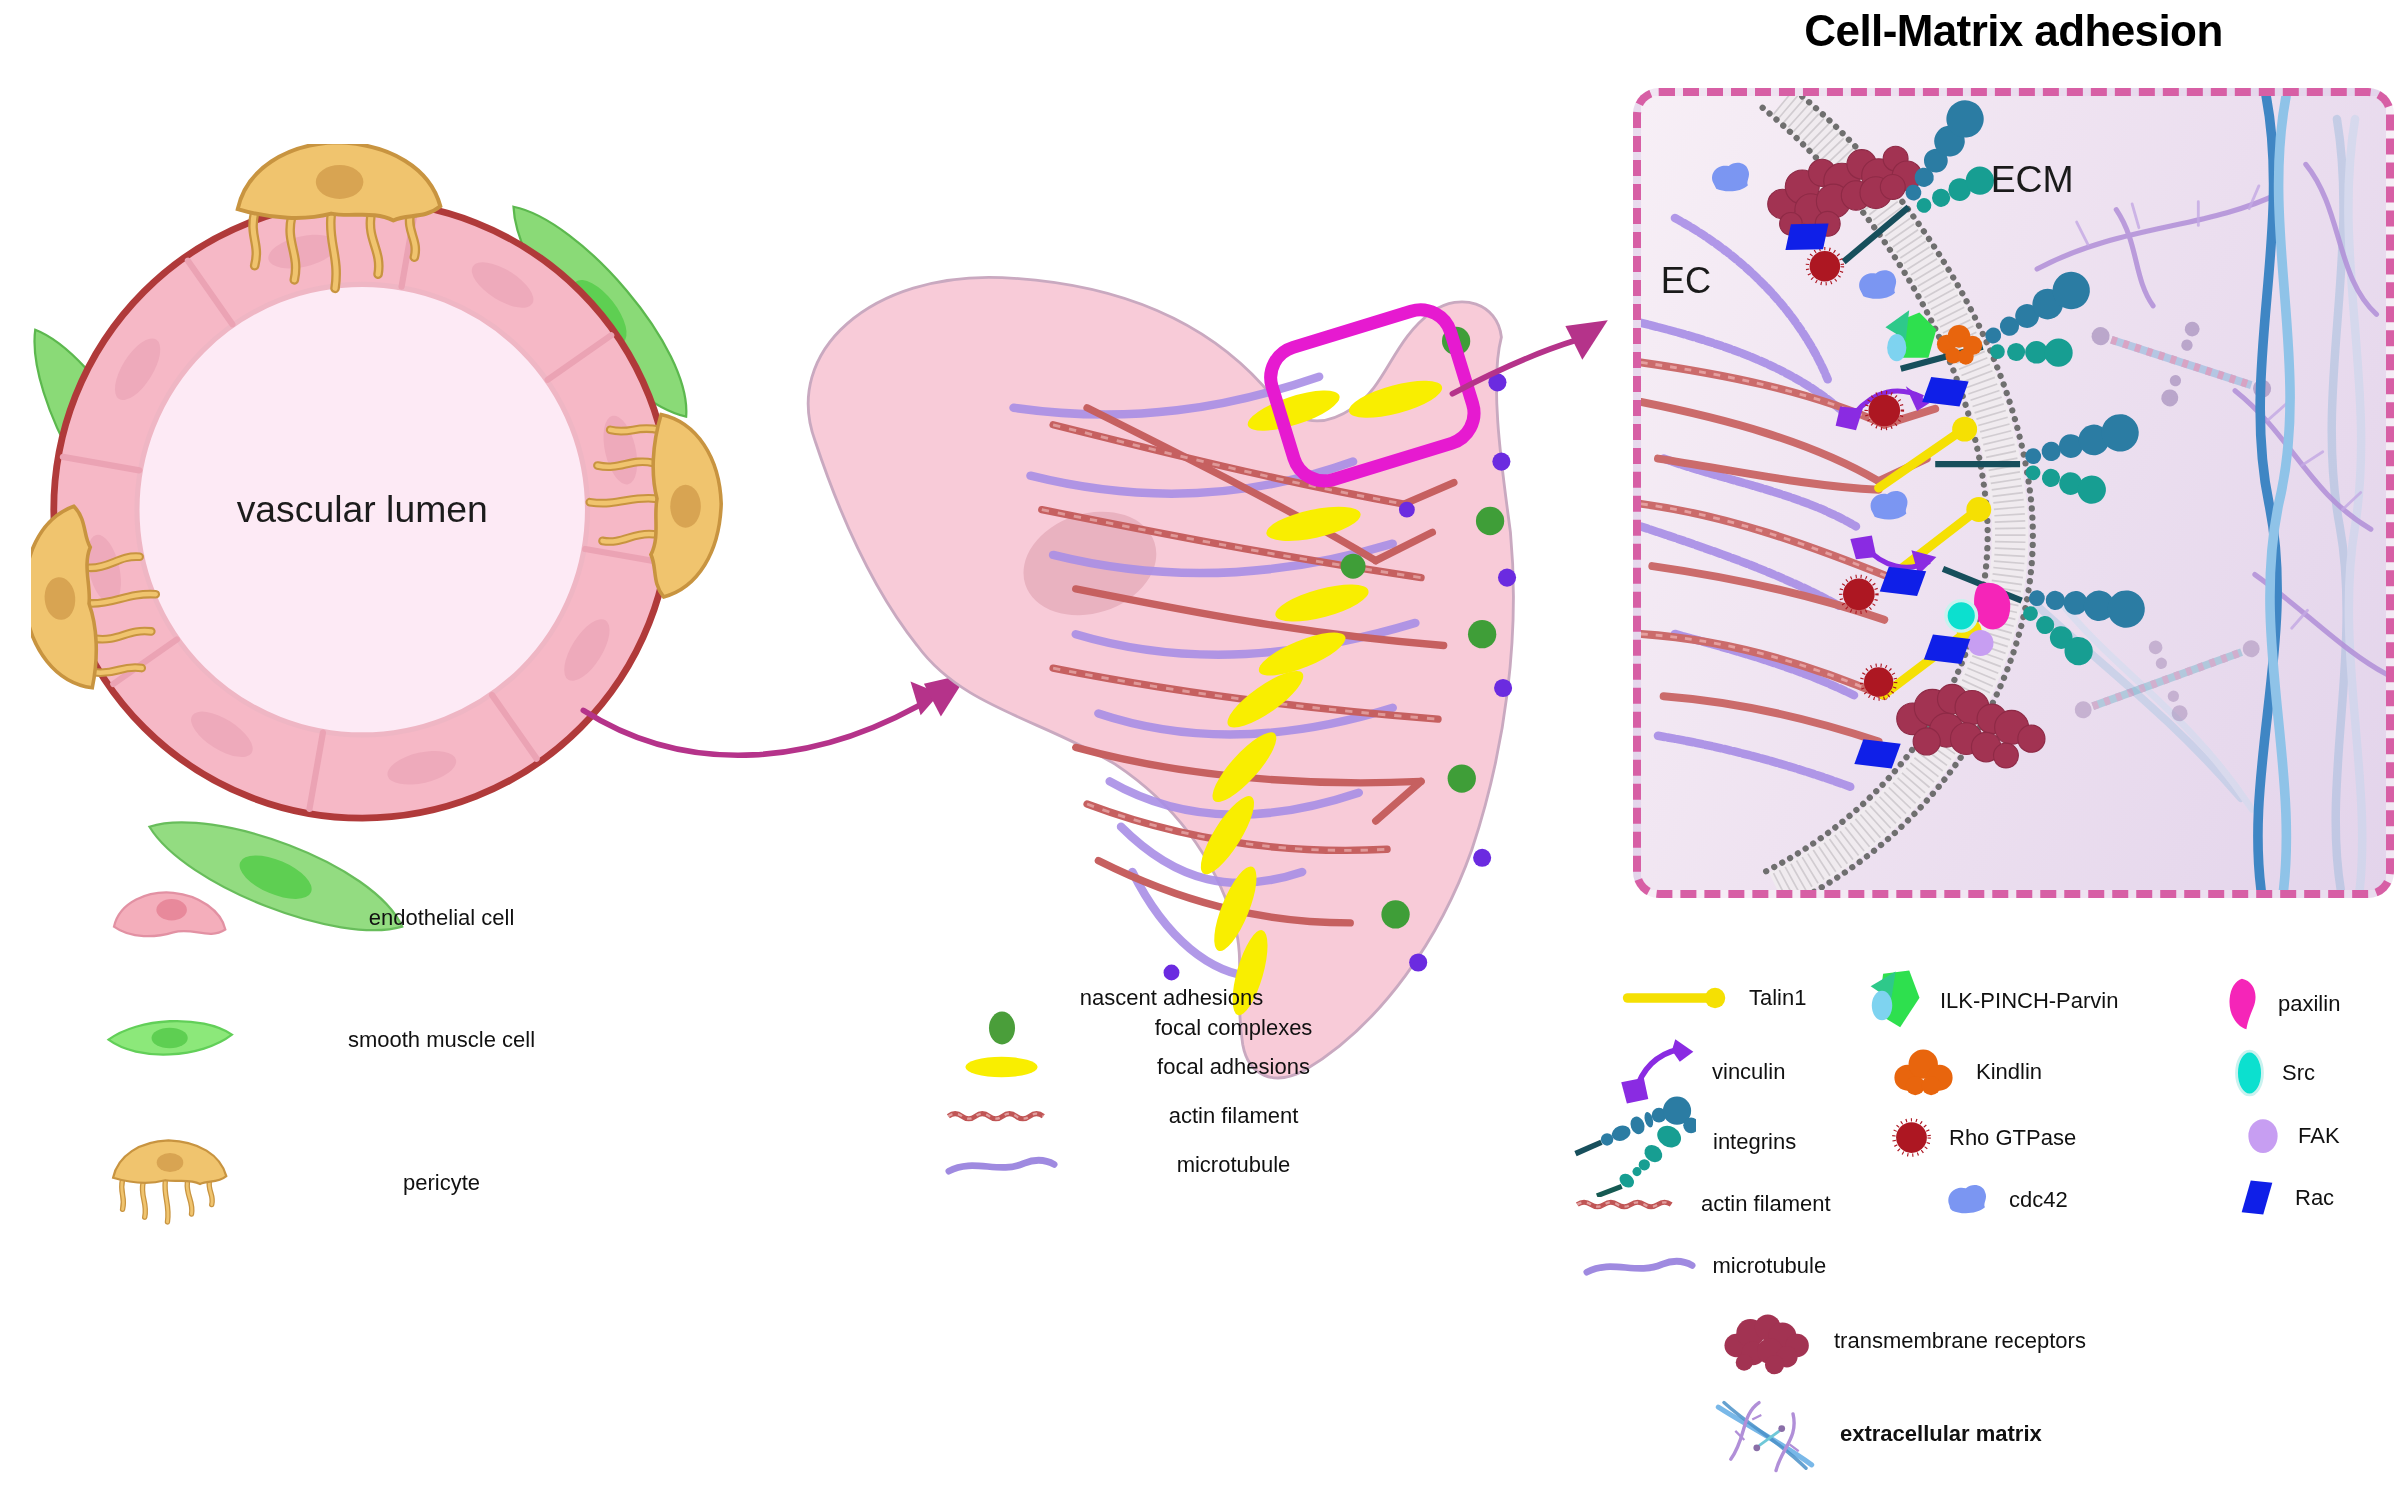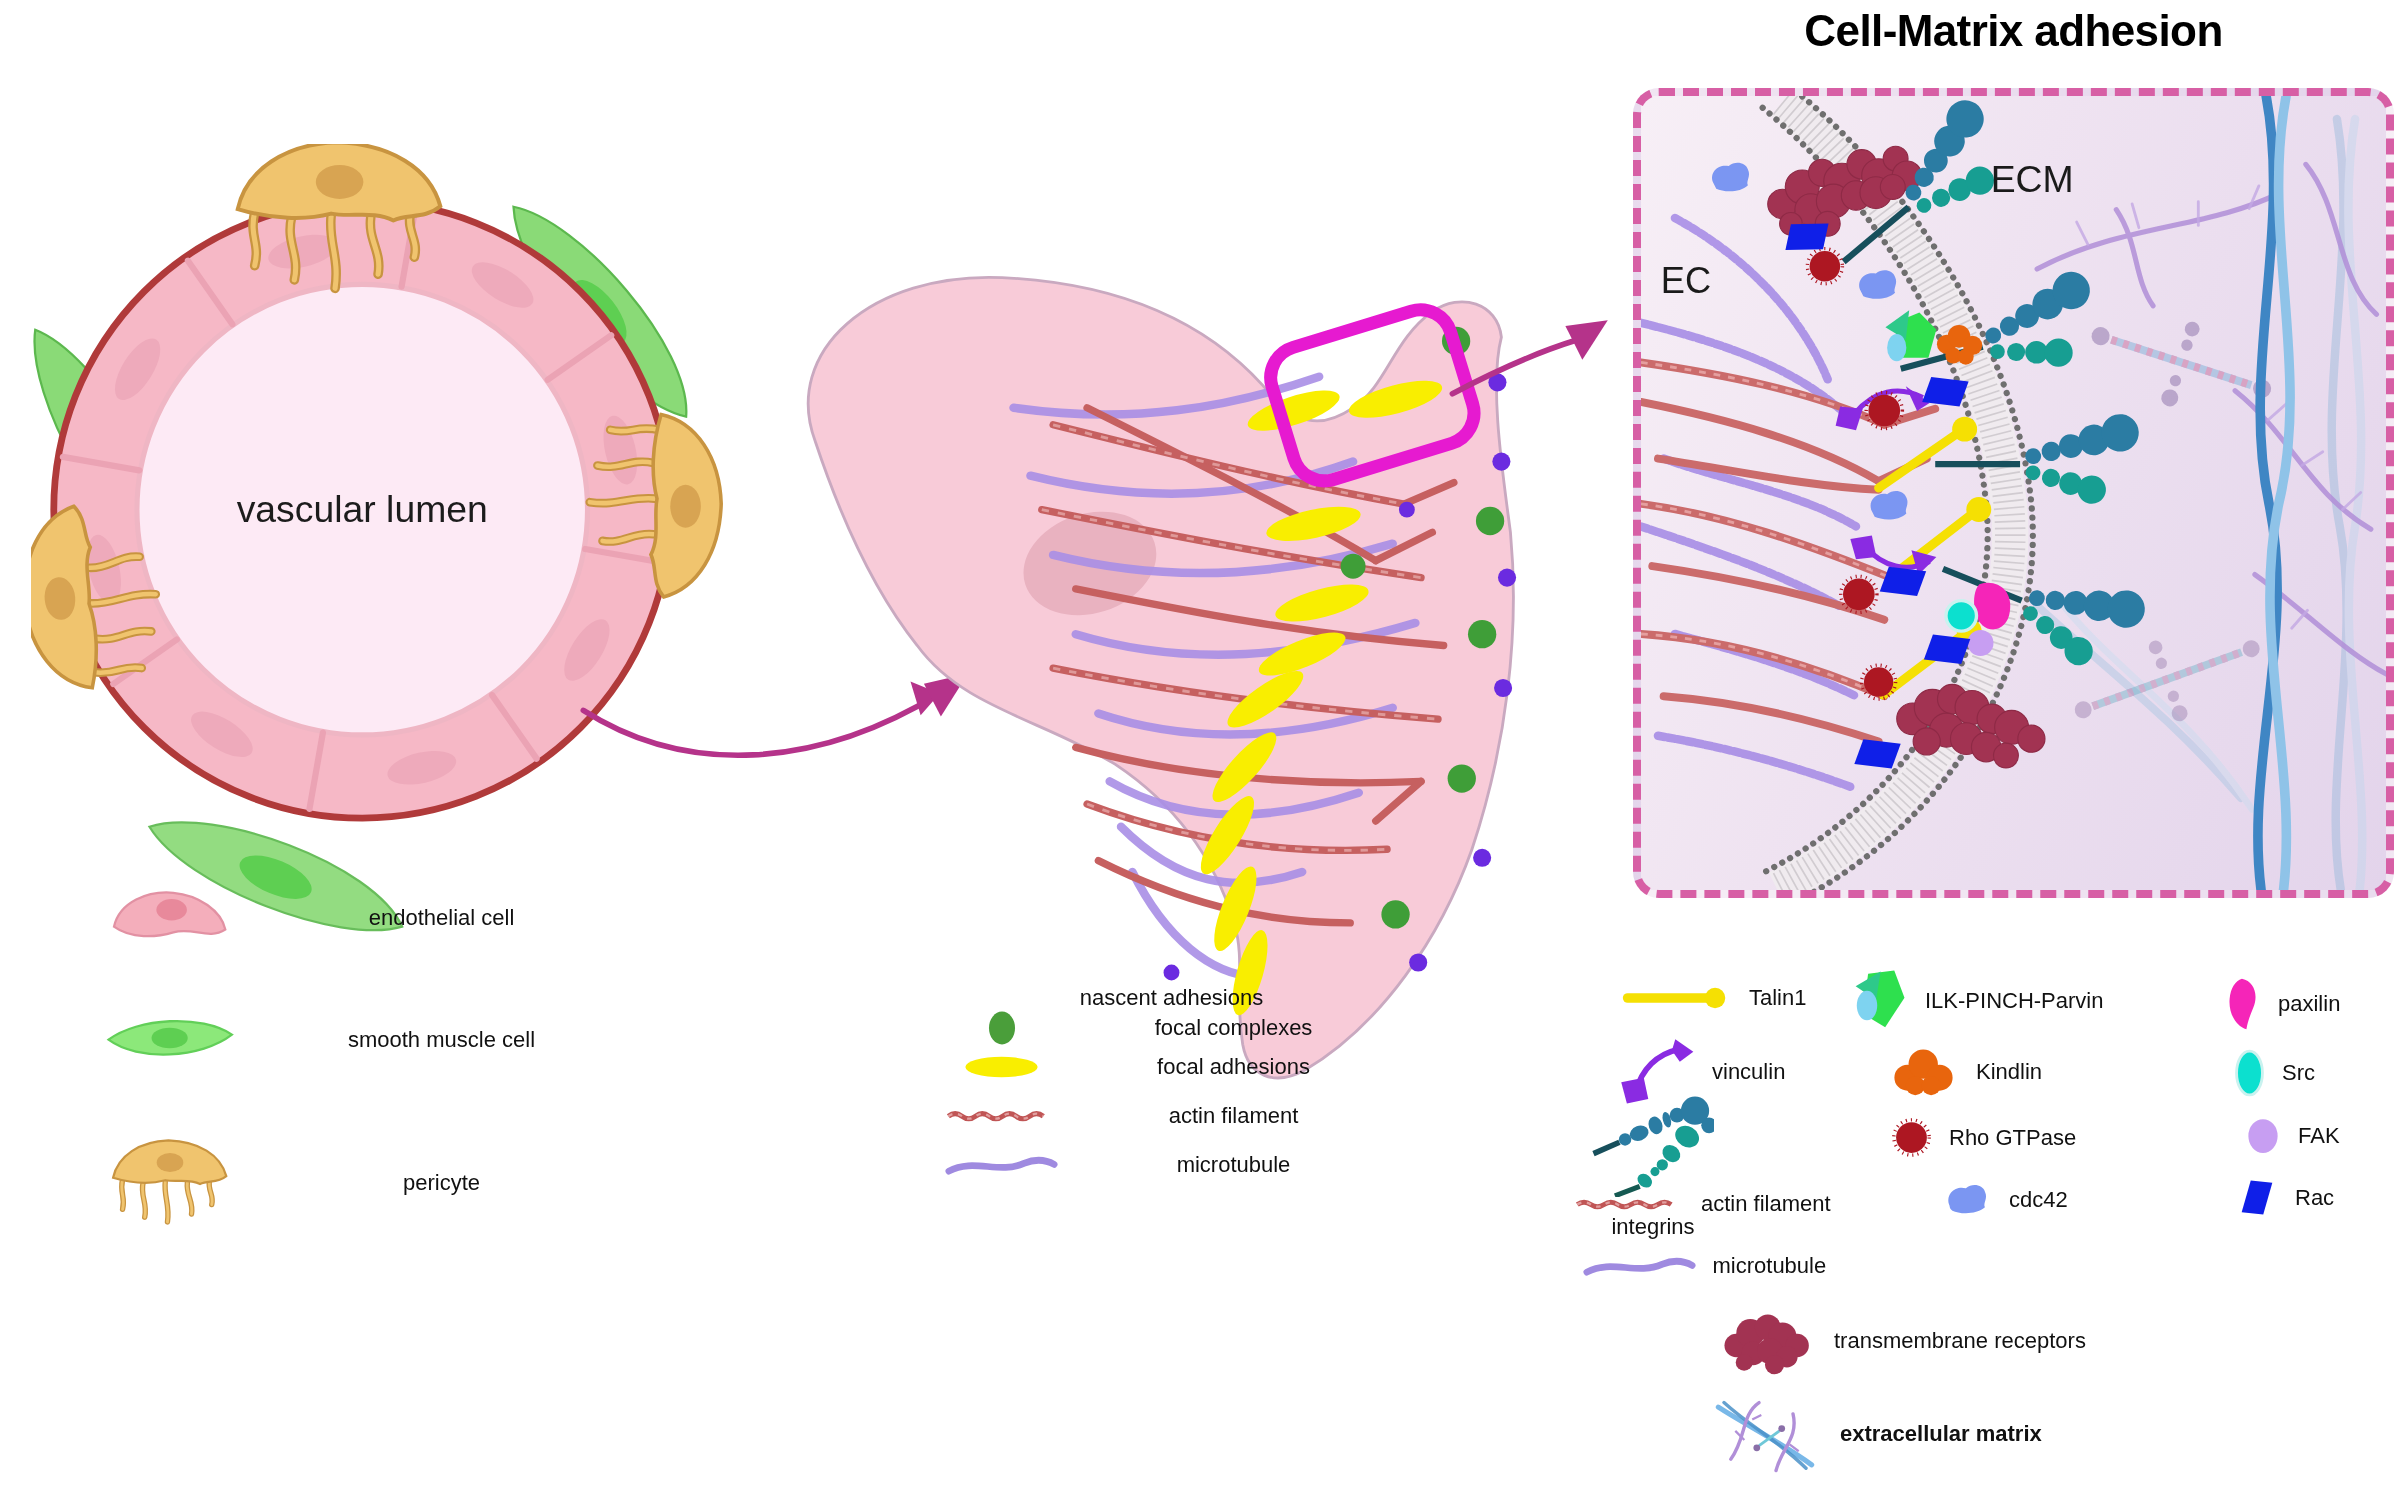--- a/index.html
+++ b/index.html
@@ -598,21 +598,21 @@
 
   <div class="leg-item" style="left:48px;top:42px;">
     <span class="leg-icon">
       <svg width="110" height="26" viewBox="0 0 195 46">
         <line x1="10" y1="23" x2="150" y2="23" stroke="#f5e003" stroke-width="17" stroke-linecap="round"></line>
         <circle cx="165" cy="23" r="18" fill="#f5e003"></circle>
       </svg>
       </span>
     <span class="label-txt">Talin1</span>
   </div>
-  <div class="leg-item" style="left:277px;top:24px;text-align:center;">
+  <div class="leg-item" style="left:292px;top:24px;text-align:center;">
     <span class="leg-icon">
       <svg width="57" height="67" viewBox="0 0 100 118">
         <polygon points="30,12 76,6 94,54 60,106 20,82" fill="#2ee04e"></polygon>
         <polygon points="8,34 52,8 44,58" fill="#2ec98a"></polygon>
         <ellipse cx="28" cy="68" rx="18" ry="26" fill="#7ed3f0"></ellipse>
       </svg>
       </span>
     <span class="label-txt">ILK-PINCH-Parvin</span>
   </div>
   <div class="leg-item" style="left:650px;top:32px;">
@@ -650,21 +650,21 @@
   </div>
   <div class="leg-item" style="left:660px;top:103px;">
     <span class="leg-icon">
       <svg width="31" height="54" viewBox="0 0 54 96">
         <ellipse cx="27" cy="48" rx="23" ry="39" fill="#0ce0cf" stroke="#c9f2ef" stroke-width="5"></ellipse>
       </svg>
       </span>
     <span class="label-txt">Src</span>
   </div>
 
-  <div class="leg-item" style="left:18px;top:144px;flex-direction:column;">
+  <div class="leg-item" style="left:0px;top:144px;">
     <span class="leg-icon">
       <svg width="122" height="110" viewBox="0 0 215 195">
         <line x1="2" y1="118" x2="48" y2="98" stroke="#174f5c" stroke-width="10"></line>
         <g fill="#2b7ca3">
           <circle cx="58" cy="93" r="11"></circle>
             <ellipse cx="83" cy="82" rx="17" ry="13" transform="rotate(-20 83 82)"></ellipse>
           <ellipse cx="112" cy="68" rx="12" ry="16" transform="rotate(-20 112 68)"></ellipse>
             <ellipse cx="132" cy="58" rx="7" ry="14" transform="rotate(-15 132 58)"></ellipse>
           <circle cx="150" cy="50" r="13"></circle>
             <circle cx="182" cy="42" r="25"></circle>

